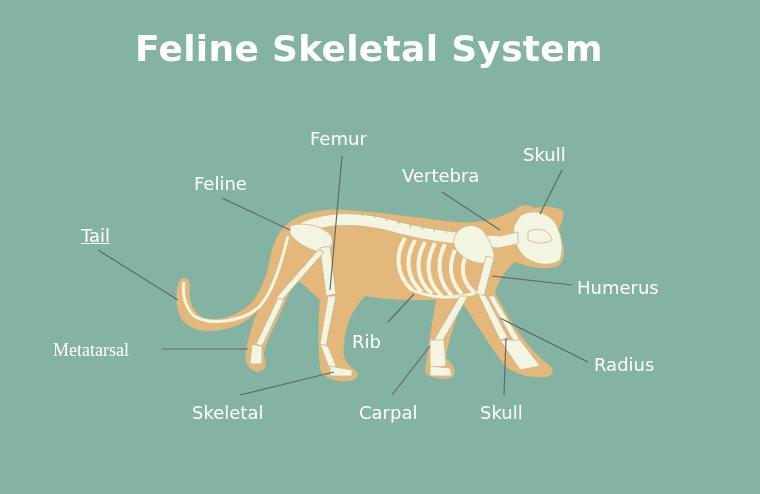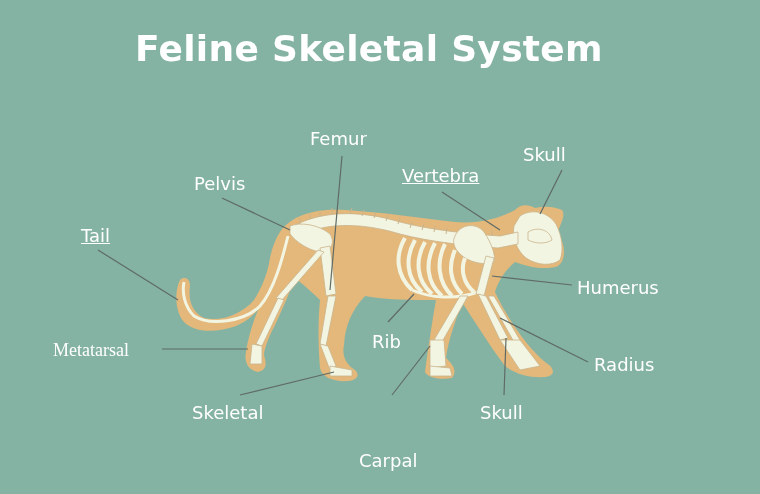--- a/index.html
+++ b/index.html
@@ -137,22 +137,22 @@
     <line x1="388" y1="322" x2="414" y2="294"></line>
     <line x1="588" y1="362" x2="500" y2="318"></line>
     <line x1="240" y1="395" x2="334" y2="372"></line>
     <line x1="392" y1="395" x2="430" y2="346"></line>
     <line x1="504" y1="395" x2="506" y2="338"></line>
   </g>
 </svg>
 
 <div class="label" style="left:310px; top:130px;">Femur</div>
 <div class="label" style="left:523px; top:146px;">Skull</div>
-<div class="label" style="left:194px; top:175px;">Pelvis</div>
-<div class="label" style="left:402px; top:167px;text-decoration:underline;">Vertebra</div>
+<div class="label" style="left:194px; top:175px;">Feline</div>
+<div class="label" style="left:402px; top:167px;">Vertebra</div>
 <div class="label" style="left:81px; top:227px;text-decoration:underline;">Tail</div>
 <div class="label" style="left:577px; top:279px;">Humerus</div>
 <div class="label" style="left:53px; top:341px;font-family:Liberation Serif, serif;">Metatarsal</div>
-<div class="label" style="left:372px; top:333px;">Rib</div>
+<div class="label" style="left:352px; top:333px;">Rib</div>
 <div class="label" style="left:594px; top:356px;">Radius</div>
 <div class="label" style="left:192px; top:404px;">Skeletal</div>
-<div class="label" style="left:359px; top:404px;margin-top:48px;">Carpal</div>
+<div class="label" style="left:359px; top:404px;">Carpal</div>
 <div class="label" style="left:480px; top:404px;">Skull</div>
 
 </body></html>

